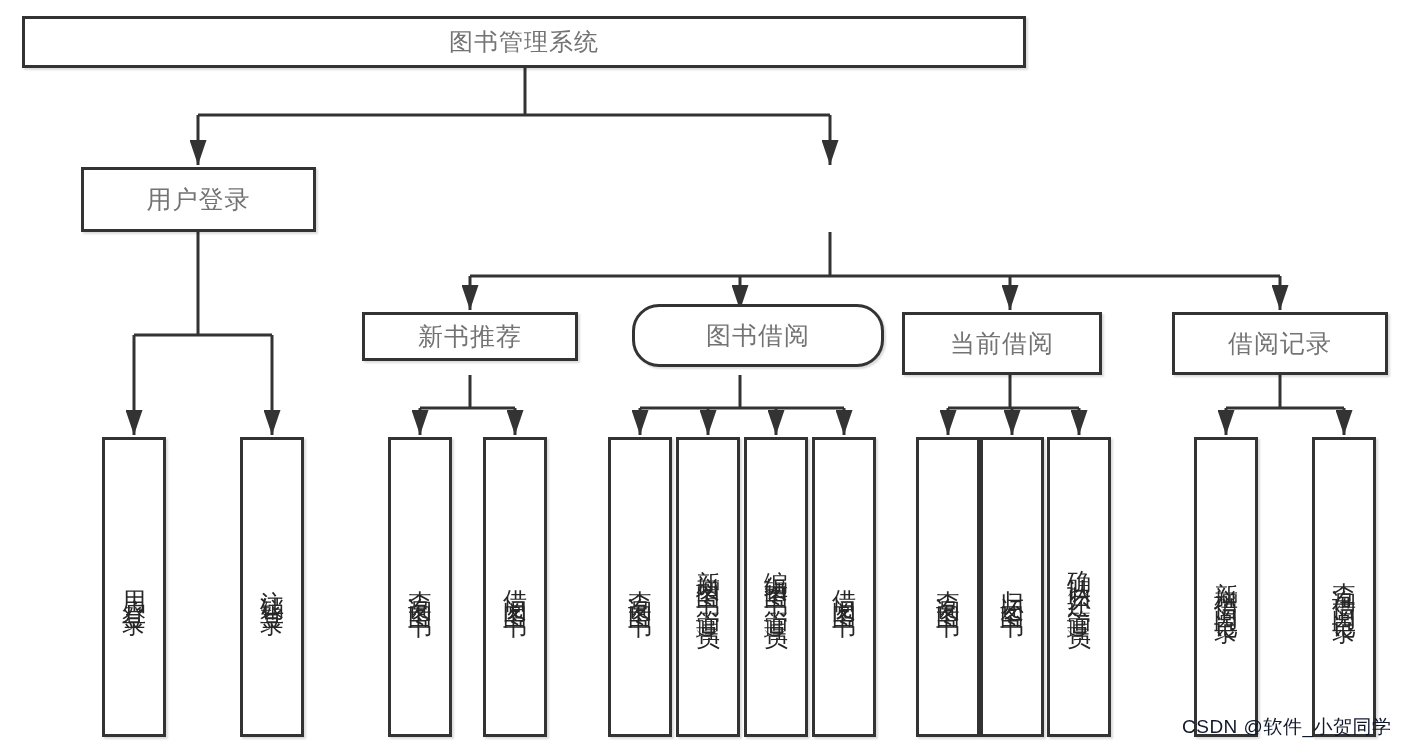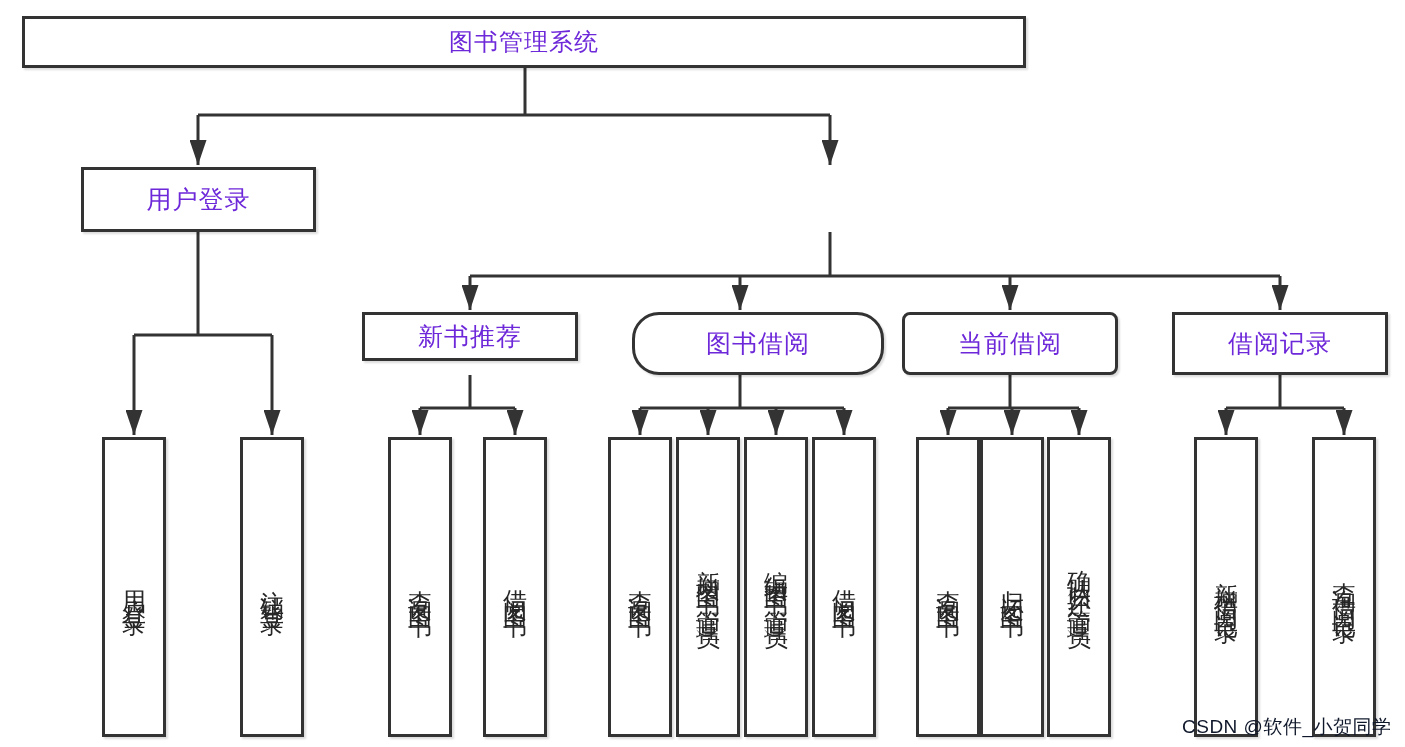--- a/index.html
+++ b/index.html
@@ -34,21 +34,21 @@
     border: 3px solid #333333;
     background: #ffffff;
     display: flex;
     align-items: center;
     justify-content: center;
     z-index: 2;
     box-shadow: 2px 2px 2px rgba(0,0,0,0.14);
   }
   .box .hlabel {
     font-size: 25px;
-    color: #6d28d9;
+    color: #737373;
     letter-spacing: 1px;
     white-space: nowrap;
   }
   .root .hlabel {
     font-size: 24px;
   }
   .leaf {
     width: 64px;
     height: 300px;
     top: 437px;
@@ -128,24 +128,24 @@
     <span class="hlabel">图书管理系统</span>
   </div>
 
   <div class="box" style="left:81px; top:167px; width:235px; height:65px;">
     <span class="hlabel">用户登录</span>
   </div>
 
   <div class="box" style="left:362px; top:312px; width:216px; height:49px;">
     <span class="hlabel">新书推荐</span>
   </div>
-  <div class="box" style="left:632px; top:312px; width:252px; height:63px;border-radius:27px;">
+  <div class="box" style="left:632px; top:304px; width:252px; height:63px;border-radius:27px;">
     <span class="hlabel">图书借阅</span>
   </div>
-  <div class="box" style="left:902px; top:312px; width:216px; height:63px;border-radius:8px;">
+  <div class="box" style="left:902px; top:312px; width:200px; height:63px;">
     <span class="hlabel">当前借阅</span>
   </div>
   <div class="box" style="left:1172px; top:312px; width:216px; height:63px;">
     <span class="hlabel">借阅记录</span>
   </div>
 
   <div class="box leaf" style="left:102px;">
     <span class="vlabel">用户登录</span>
   </div>
   <div class="box leaf" style="left:240px;">

